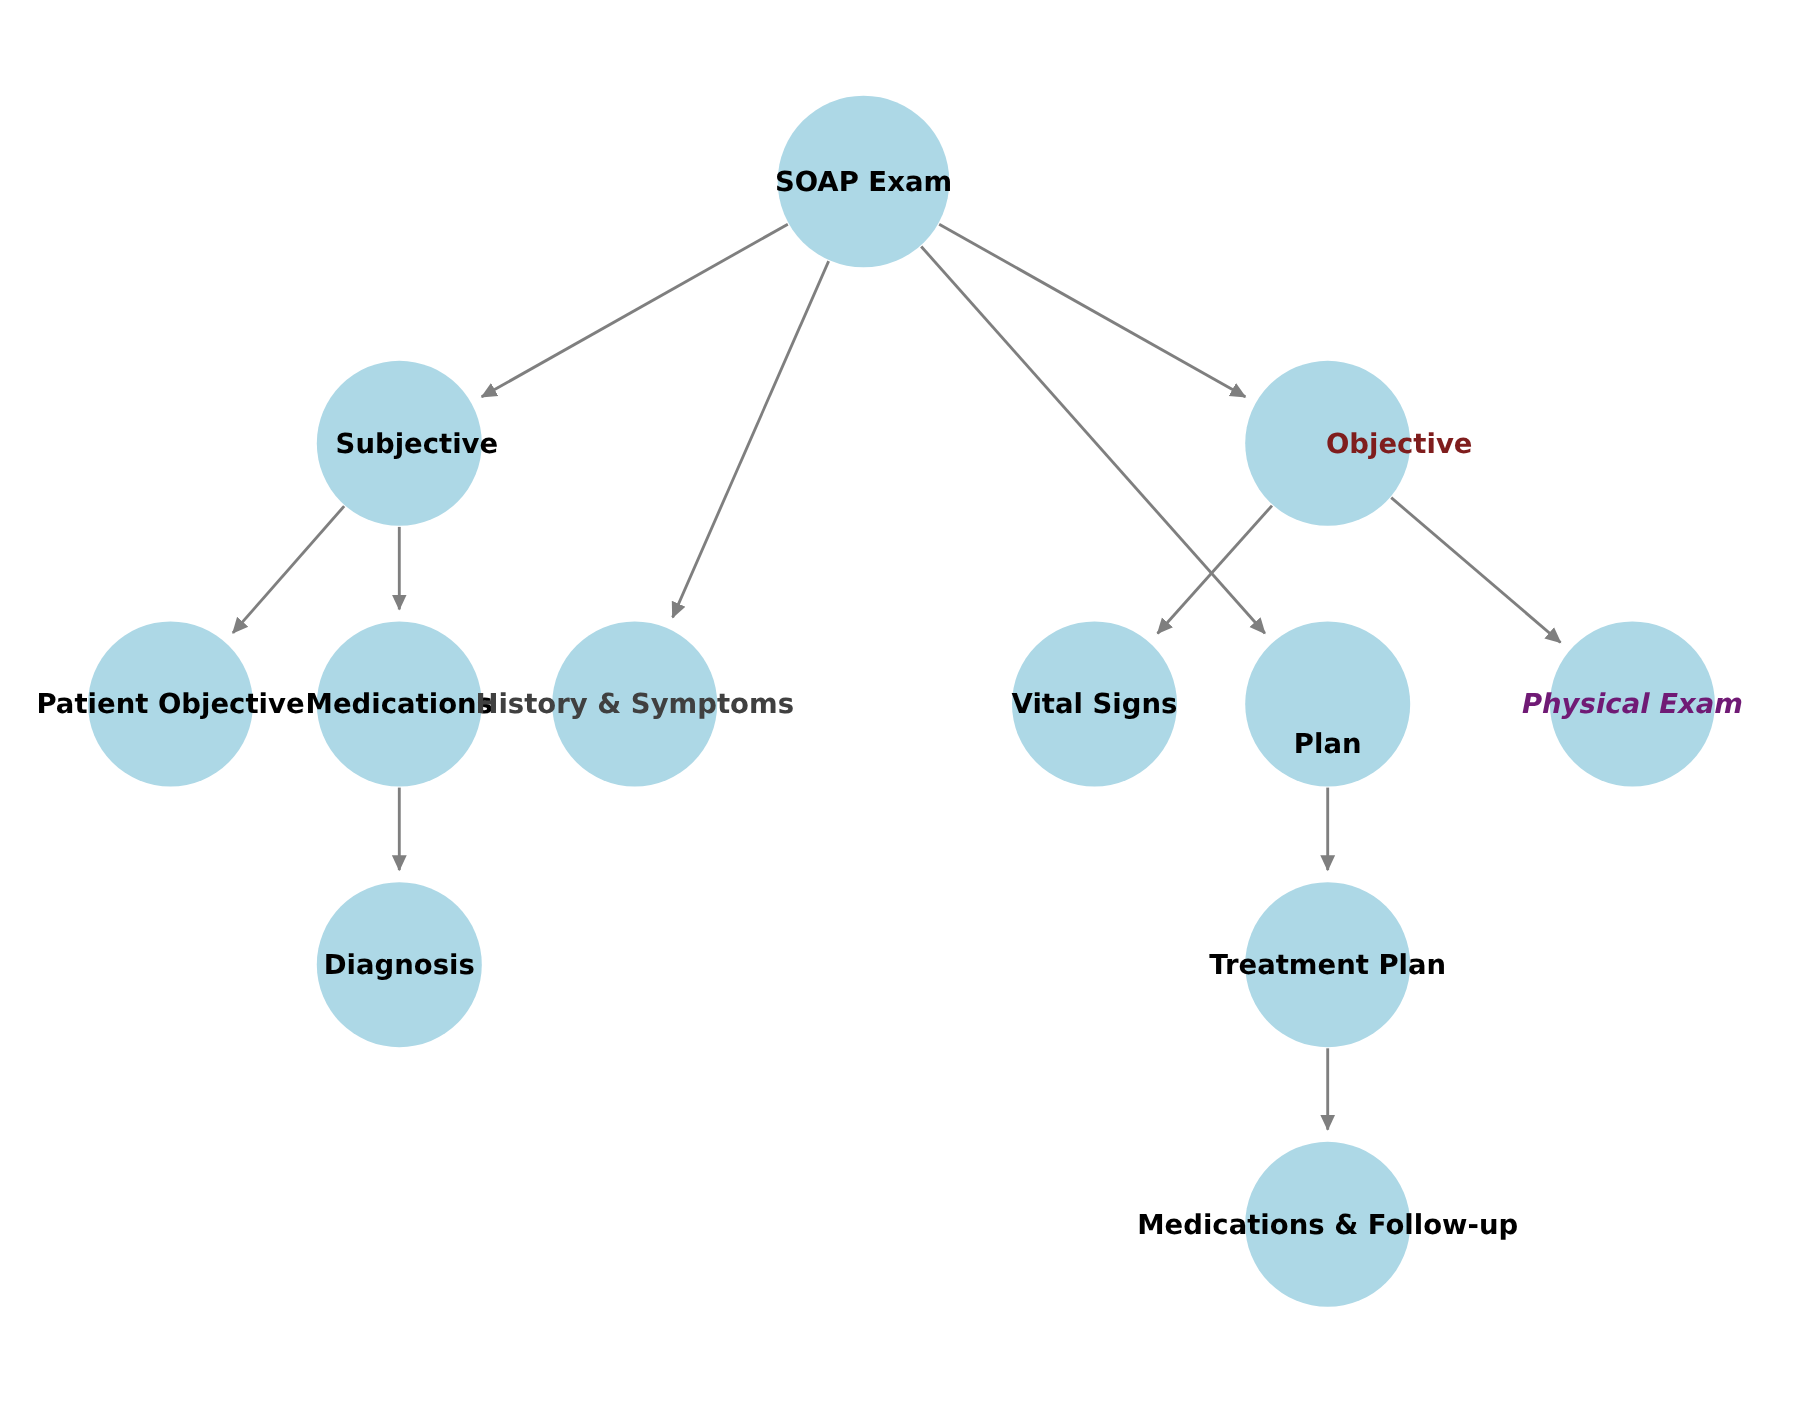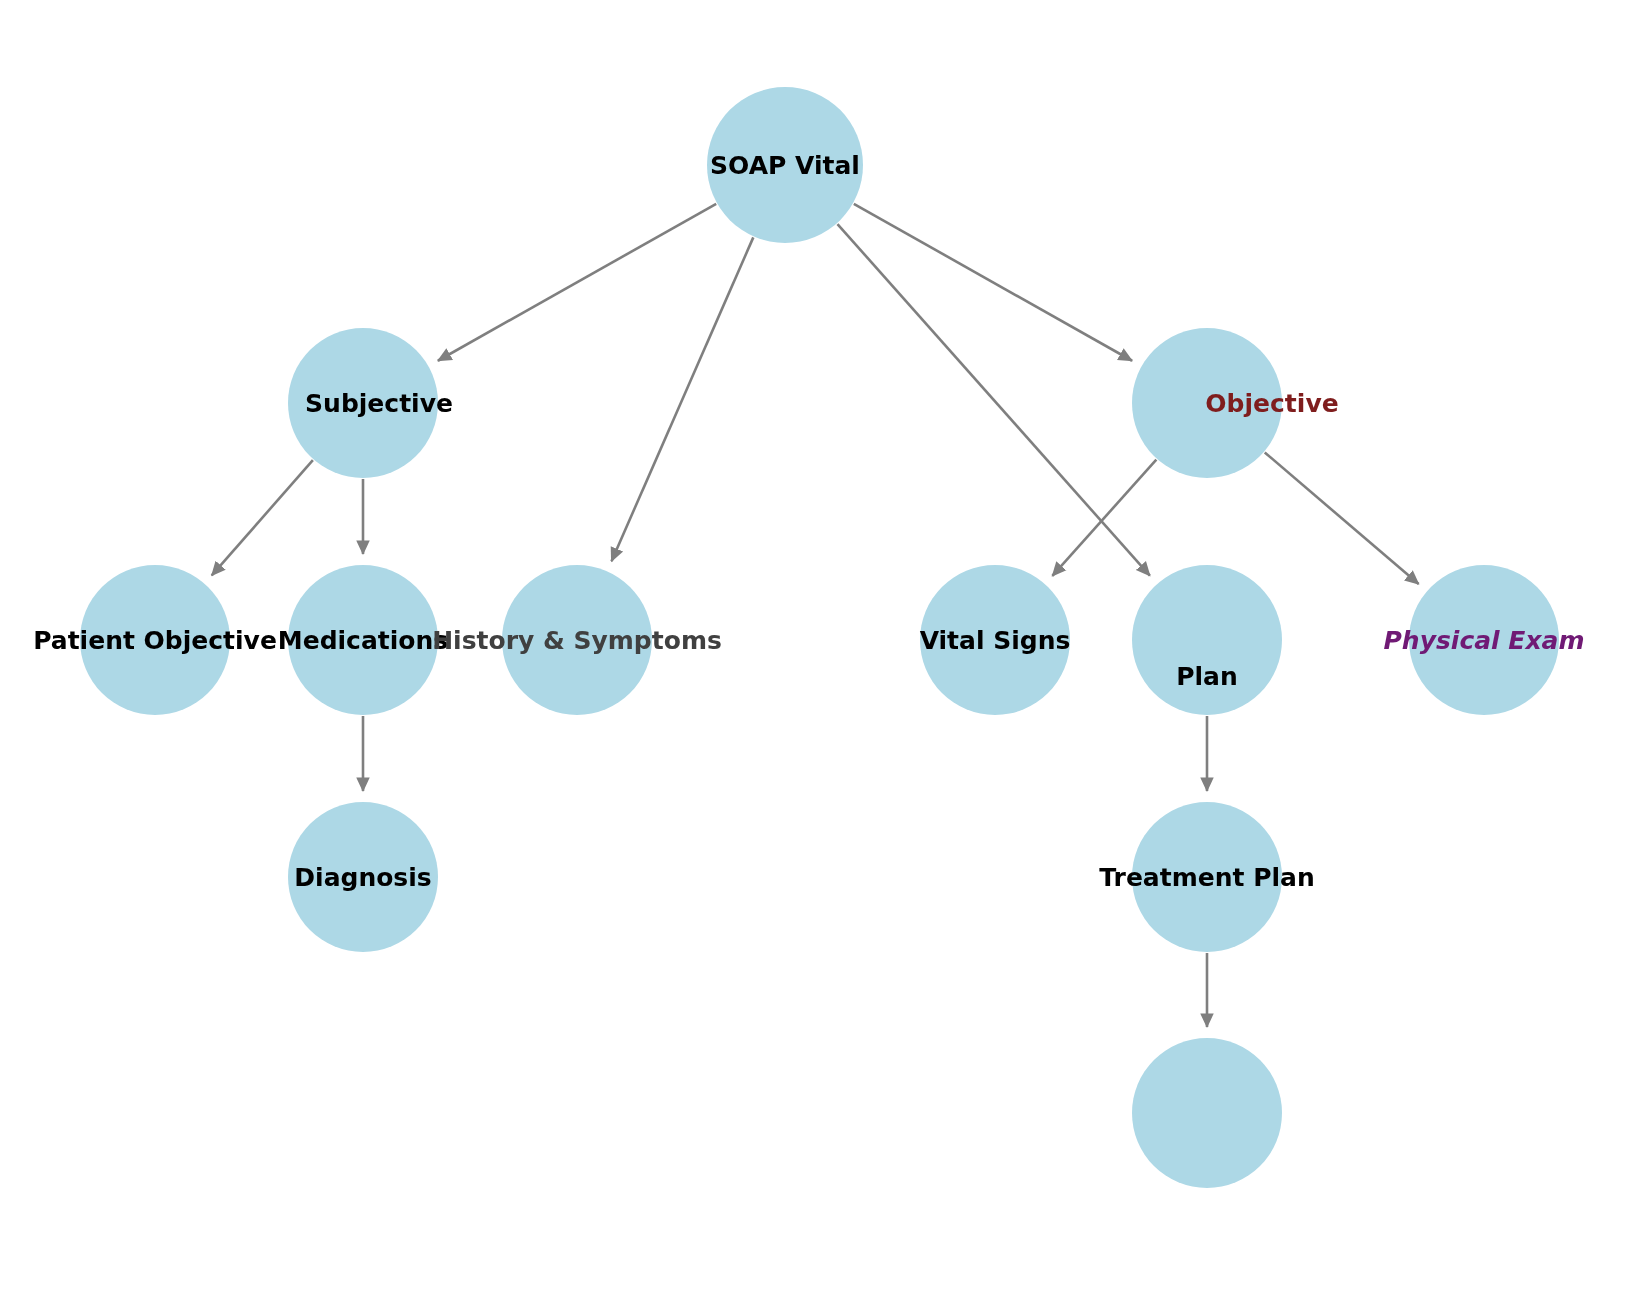--- a/index.html
+++ b/index.html
@@ -97,26 +97,27 @@
       <div class="node" style="left: 1132px; top: 328px; width: 150px; height: 150px; background: rgb(173, 216, 230);"></div>
       <div class="node" style="left: 80px; top: 565px; width: 150px; height: 150px; background: rgb(173, 216, 230);"></div>
       <div class="node" style="left: 288px; top: 565px; width: 150px; height: 150px; background: rgb(173, 216, 230);"></div>
       <div class="node" style="left: 502px; top: 565px; width: 150px; height: 150px; background: rgb(173, 216, 230);"></div>
       <div class="node" style="left: 920px; top: 565px; width: 150px; height: 150px; background: rgb(173, 216, 230);"></div>
       <div class="node" style="left: 1132px; top: 565px; width: 150px; height: 150px; background: rgb(173, 216, 230);"></div>
       <div class="node" style="left: 1409px; top: 565px; width: 150px; height: 150px; background: rgb(173, 216, 230);"></div>
       <div class="node" style="left: 288px; top: 802px; width: 150px; height: 150px; background: rgb(173, 216, 230);"></div>
       <div class="node" style="left: 1132px; top: 802px; width: 150px; height: 150px; background: rgb(173, 216, 230);"></div>
       <div class="node" style="left: 1132px; top: 1038px; width: 150px; height: 150px; background: rgb(173, 216, 230);"></div>
-      <div class="node-label" style="left: 785px; top: 165px; color: rgb(0, 0, 0);">SOAP Vital</div>
+      <div class="node-label" style="left: 785px; top: 165px; color: rgb(0, 0, 0);">SOAP Exam</div>
       <div class="node-label" style="left: 363px; top: 403px; color: rgb(0, 0, 0); margin-left: 16px;">Subjective</div>
       <div class="node-label" style="left: 1272px; top: 403px; color: #7f1d1d;">Objective</div>
       <div class="node-label" style="left: 155px; top: 640px; color: rgb(0, 0, 0);">Patient Objective</div>
       <div class="node-label" style="left: 363px; top: 640px; color: rgb(0, 0, 0);">Medications</div>
       <div class="node-label" style="left: 577px; top: 640px; color: #404040;">History &amp; Symptoms</div>
       <div class="node-label" style="left: 995px; top: 640px; color: rgb(0, 0, 0);">Vital Signs</div>
       <div class="node-label" style="left: 1207px; top: 640px; color: rgb(0, 0, 0); margin-top: 36px;">Plan</div>
       <div class="node-label" style="left: 1484px; top: 640px; color: #701a75; font-style: italic;">Physical Exam</div>
       <div class="node-label" style="left: 363px; top: 877px; color: rgb(0, 0, 0);">Diagnosis</div>
       <div class="node-label" style="left: 1207px; top: 877px; color: rgb(0, 0, 0);">Treatment Plan</div>
+      <div class="node-label" style="left: 1207px; top: 1113px; color: rgb(0, 0, 0);">Medications &amp; Follow-up</div>
     </div>
 
 </div>
 
 </body></html>

